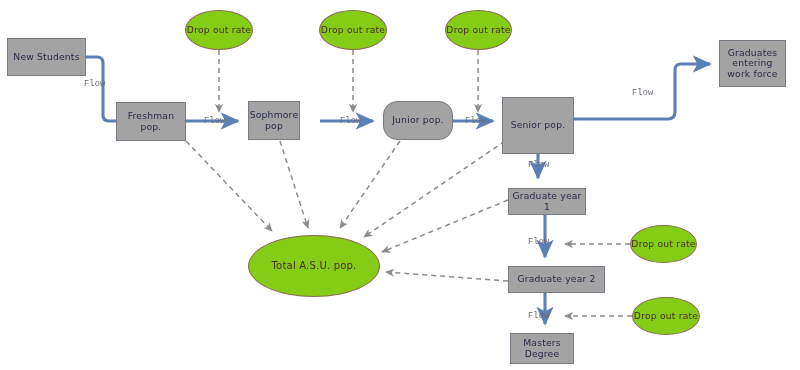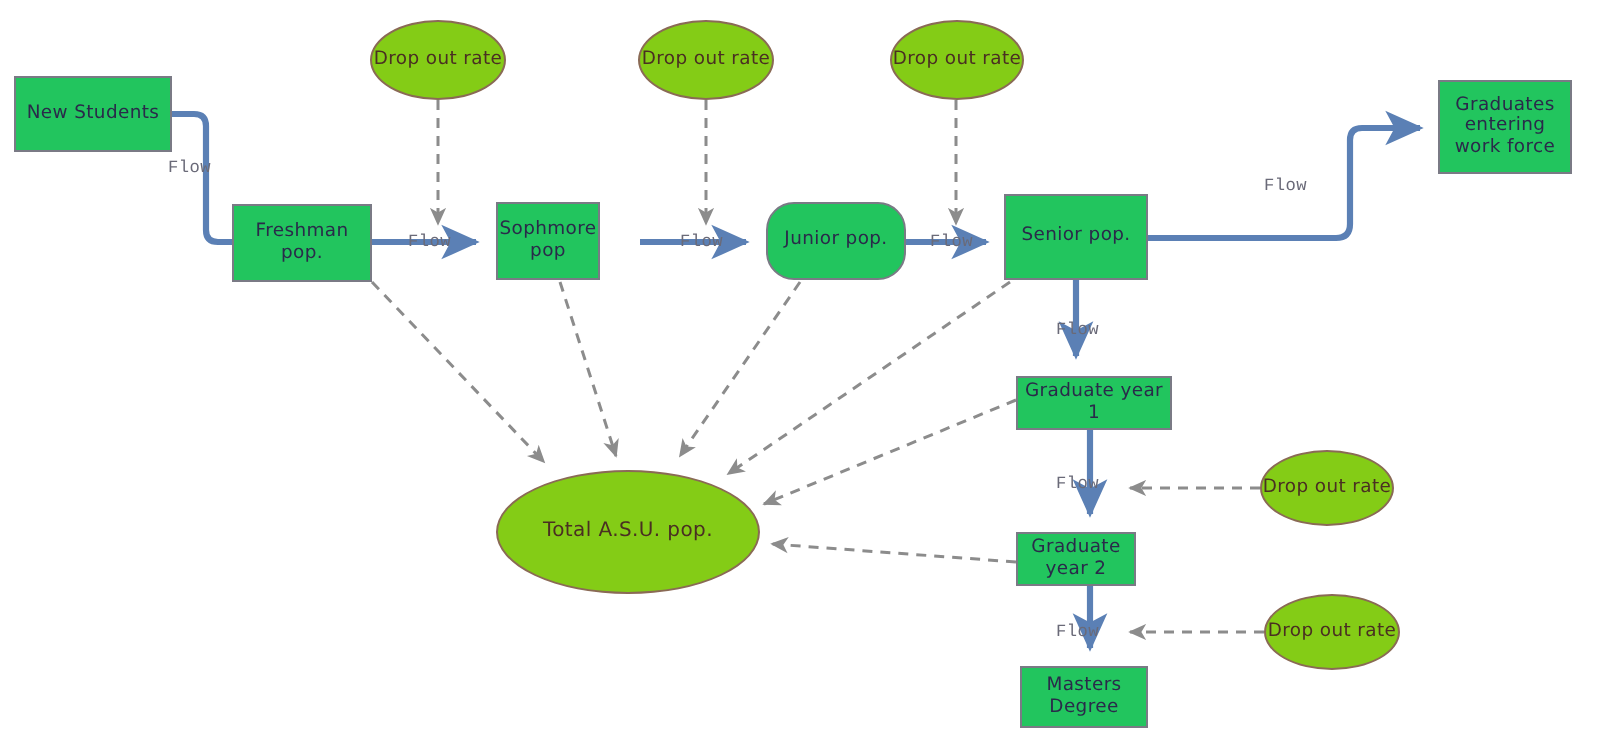--- a/index.html
+++ b/index.html
@@ -27,21 +27,21 @@
     box-sizing: border-box;
     display: flex;
     align-items: center;
     justify-content: center;
     text-align: center;
     color: #2a2a4a;
     line-height: 1.12;
     z-index: 3;
   }
   .node-box {
-    background: #22c55e;
+    background: #a3a3a3;
     border: 1.4px solid #7a7a85;
     font-size: 9.2px;
     letter-spacing: 0.2px;
   }
   .node-ellipse {
     background: #84cc16;
     border: 1.4px solid #8a6a55;
     border-radius: 50%;
     font-size: 9.2px;
     color: #4a2f22;
@@ -101,24 +101,24 @@
       <path d="M505,141 L364,237" marker-end="url(#grayArrow)"></path>
       <path d="M508,200 L382,252" marker-end="url(#grayArrow)"></path>
       <path d="M508,281 L386,272" marker-end="url(#grayArrow)"></path>
     </g>
   </svg>
 
   <div class="node node-box" style="left: 7px; top: 38px; width: 79px; height: 38px;">New Students</div>
   <div class="node node-box" style="left: 116px; top: 102px; width: 70px; height: 39px;">Freshman pop.</div>
   <div class="node node-box" style="left: 248px; top: 101px; width: 52px; height: 39px;">Sophmore pop</div>
   <div class="node node-box" style="left: 383px; top: 101px; width: 70px; height: 39px; border-radius: 14px;">Junior pop.</div>
-  <div class="node node-box" style="left: 502px; top: 97px; width: 72px; height: 43px;">Senior pop.</div>
+  <div class="node node-box" style="left: 502px; top: 97px; width: 72px; height: 57px;">Senior pop.</div>
   <div class="node node-box" style="left: 719px; top: 40px; width: 67px; height: 47px;">Graduates entering work force</div>
   <div class="node node-box" style="left: 508px; top: 188px; width: 78px; height: 27px;">Graduate year 1</div>
-  <div class="node node-box" style="left: 508px; top: 266px; width: 60px; height: 27px;">Graduate year 2</div>
+  <div class="node node-box" style="left: 508px; top: 266px; width: 97px; height: 27px;">Graduate year 2</div>
   <div class="node node-box" style="left: 510px; top: 333px; width: 64px; height: 31px;">Masters Degree</div>
   <div class="node node-ellipse" style="left: 185px; top: 10px; width: 68px; height: 40px;">Drop out rate</div>
   <div class="node node-ellipse" style="left: 319px; top: 10px; width: 68px; height: 40px;">Drop out rate</div>
   <div class="node node-ellipse" style="left: 445px; top: 10px; width: 67px; height: 40px;">Drop out rate</div>
   <div class="node node-ellipse" style="left: 630px; top: 225px; width: 67px; height: 38px;">Drop out rate</div>
   <div class="node node-ellipse" style="left: 632px; top: 297px; width: 68px; height: 38px;">Drop out rate</div>
   <div class="node node-ellipse big" style="left: 248px; top: 235px; width: 132px; height: 62px;">Total A.S.U. pop.</div>
 
   <span class="edge-label" style="left: 84px; top: 79px;">Flow</span>
   <span class="edge-label" style="left: 204px; top: 116px;">Flow</span>

